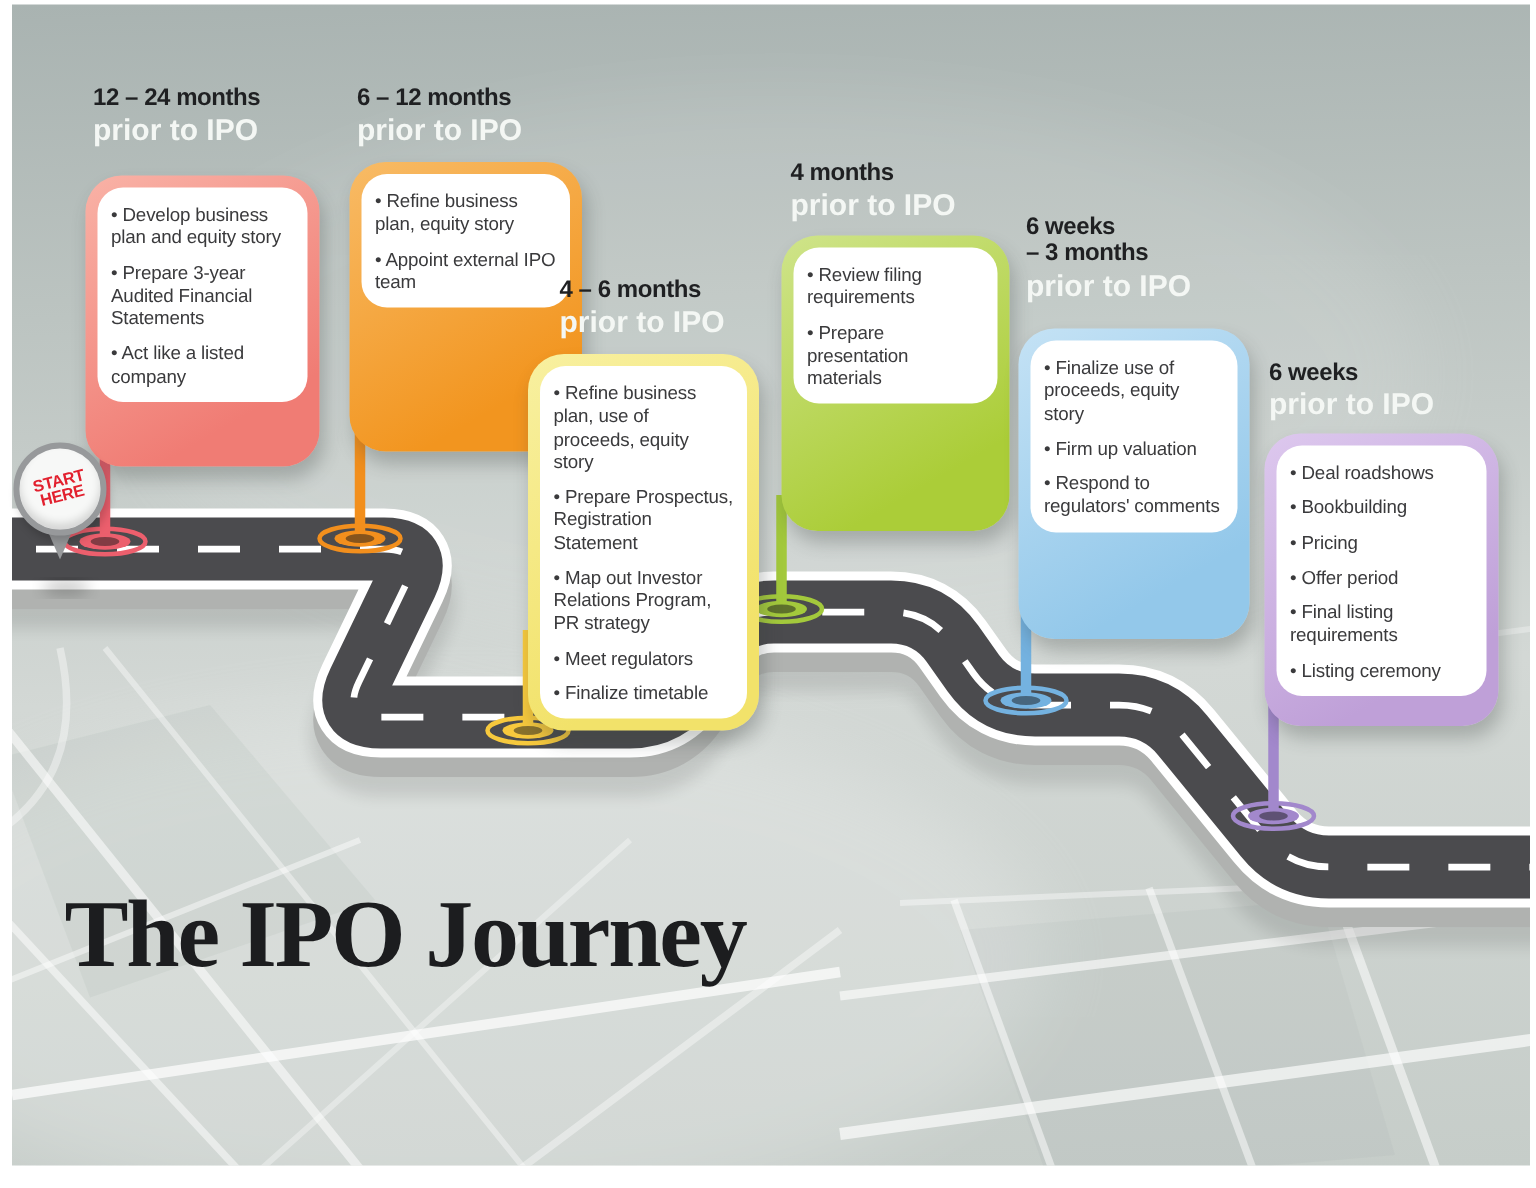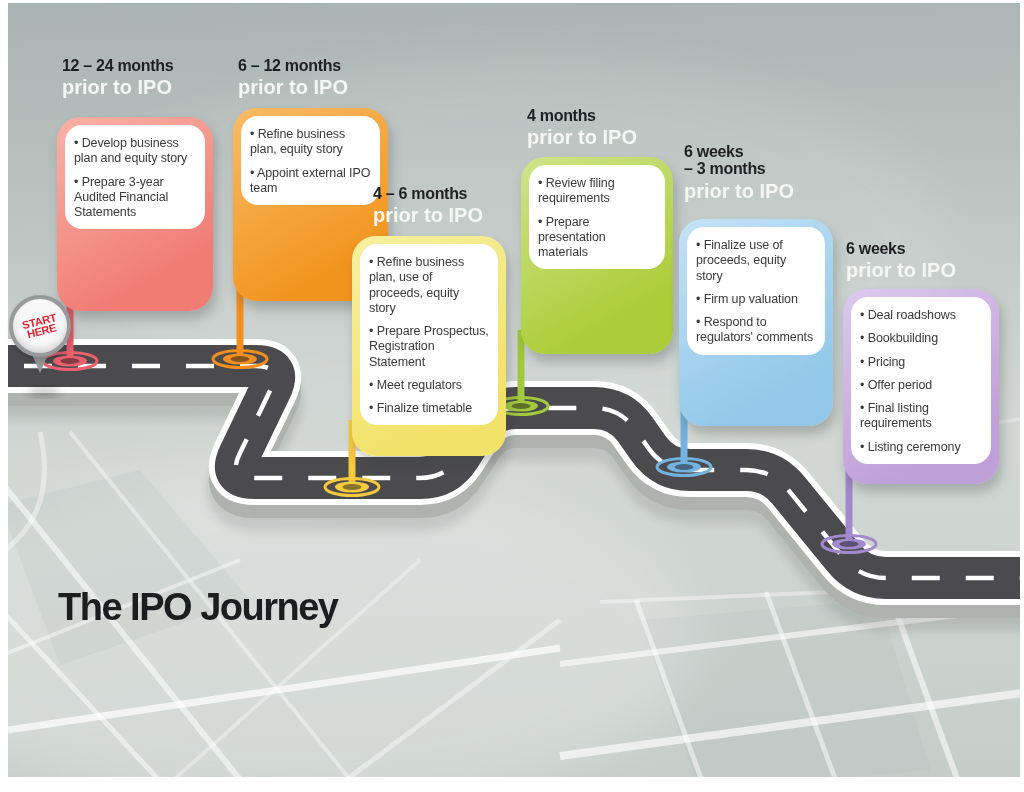--- a/index.html
+++ b/index.html
@@ -49,22 +49,22 @@
   .pin-tail { position:absolute; left:19px; top:50px; width:0; height:0;
               border-left:12px solid transparent; border-right:12px solid transparent;
               border-top:28px solid #97999b; }
   .pin-circle { position:absolute; left:0; top:0; width:54px; height:54px; border-radius:50%;
                 background:#f7f8f7; border:4px solid #97999b;
                 box-shadow:inset 0 -4px 6px rgba(0,0,0,0.14), 2px 4px 6px rgba(0,0,0,0.18);
                 display:flex; align-items:center; justify-content:center; }
   .pin-text { transform:rotate(-14deg); color:var(--pin-text-color); font-weight:bold;
               font-size:11px; line-height:10px; text-align:center; letter-spacing:-0.2px; }
 
-  .main-title { position:absolute; left:58px; top:586px; z-index:2; font-family:Liberation Sans, sans-serif;
-                font-size:38px; font-weight:bold; letter-spacing:-1.5px; color:var(--title-color); }
+  .main-title { position:absolute; left:43px; top:586px; z-index:2; font-family:Liberation Serif, serif;
+                font-size:64px; font-weight:bold; letter-spacing:-1.5px; color:var(--title-color); }
 </style>
 </head>
 <body>
 
 <div class="canvas">
 
   <div class="art">
     <svg width="1024" height="792" viewBox="0 0 1024 792">
       <defs>
         <path id="roadpath" d="M -30,366 H 256 Q 282,366 270.7,389.4 L 239.3,454.6 Q 228,478 254,478 L 420,478 Q 446,478 459.8,456 L 476.2,430 Q 490,408 516,408 L 594,408 Q 620,408 635,429.2 L 648.9,448.8 Q 664,470 690,470 L 746,470 Q 772,470 788.4,490.2 L 843.6,557.8 Q 860,578 886,578 L 1060,578"></path>
@@ -163,20 +163,21 @@
   <div class="stage" style="--border-light: #f9b2a6; --border: #f07c74; --pole: #ec5f6d;">
     <div class="stage-header h0">
       <div class="h-line">12 – 24 months</div>
 
       <div class="h-sub">prior to IPO</div>
     </div>
     <div class="card c0">
       <div class="card-inner">
           <div class="bullet">• Develop business plan and equity story</div>
           <div class="bullet">• Prepare 3-year Audited Financial Statements</div>
+          <div class="bullet">• Act like a listed company</div>
         </div>
     </div>
   </div>
 
   <div class="stage" style="--border-light: #f8bb66; --border: #f2951f; --pole: #f28f1d;">
     <div class="stage-header h1">
       <div class="h-line">6 – 12 months</div>
 
       <div class="h-sub">prior to IPO</div>
     </div>
@@ -191,20 +192,21 @@
   <div class="stage" style="--border-light: #f8f0a0; --border: #f2e26a; --pole: #f7c93d;">
     <div class="stage-header h2">
       <div class="h-line">4 – 6 months</div>
 
       <div class="h-sub">prior to IPO</div>
     </div>
     <div class="card c2">
       <div class="card-inner">
           <div class="bullet">• Refine business plan, use of proceeds, equity story</div>
           <div class="bullet">• Prepare Prospectus, Registration Statement</div>
+          <div class="bullet">• Map out Investor Relations Program, PR strategy</div>
           <div class="bullet">• Meet regulators</div>
           <div class="bullet">• Finalize timetable</div>
         </div>
     </div>
   </div>
 
   <div class="stage" style="--border-light: #cfe48a; --border: #abcd38; --pole: #a3c93c;">
     <div class="stage-header h3">
       <div class="h-line">4 months</div>
 

